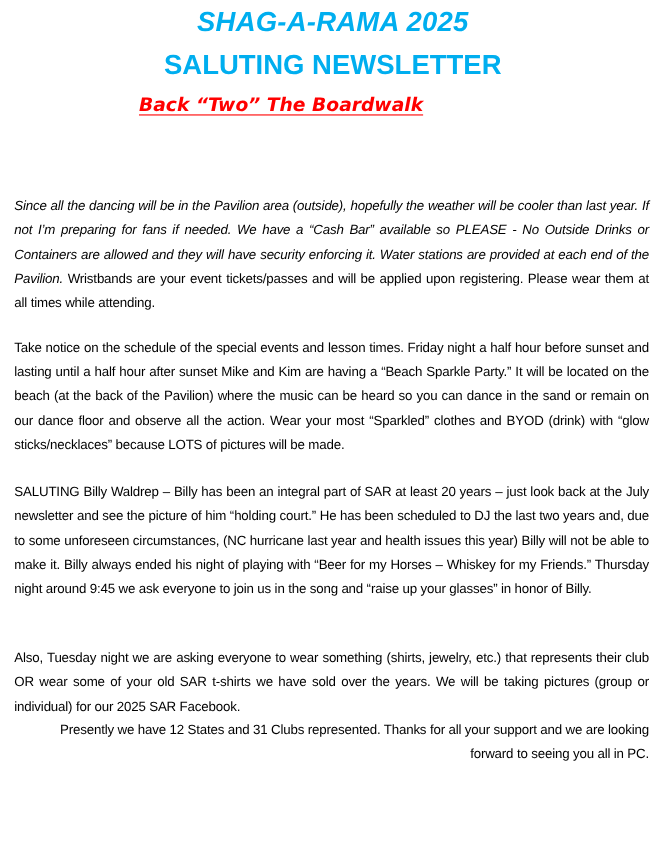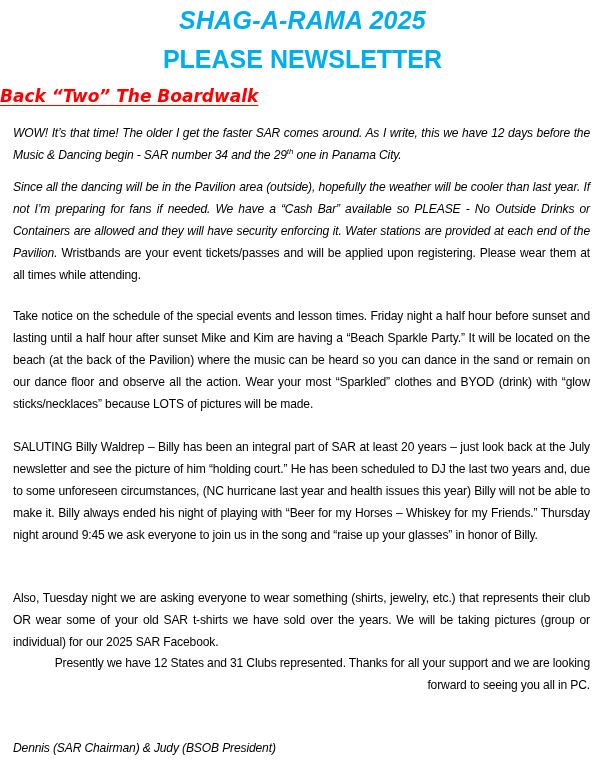--- a/index.html
+++ b/index.html
@@ -9,49 +9,47 @@
     position:absolute; left:0; width:605px; top:6px; text-align:center;
     font-family:"Liberation Sans", sans-serif; font-weight:bold; font-style:italic;
     font-size:25px; color:#00AEEF; letter-spacing:0.2px;
   }
   .title2 {
     position:absolute; left:0; width:605px; top:45px; text-align:center;
     font-family:"Liberation Sans", sans-serif; font-weight:bold;
     font-size:25px; color:#00AEEF;
   }
   .subtitle {
-    position:absolute; left:0; width:511px; top:86px; text-align:left;
+    position:absolute; left:0; width:511px; top:86px; text-align:center;
     font-family:"DejaVu Sans", sans-serif; font-weight:bold; font-style:italic;
     font-size:17px; color:#FF0000;
   }
   .subtitle span { text-decoration:underline; text-decoration-color:#FF0000; text-underline-offset:3px; }
   .para {
     position:absolute; left:13px; width:577px;
     font-family:"Liberation Sans", sans-serif; font-size:12.1px; line-height:22px;
     color:#000; text-align:justify; margin:0;
     font-stretch:condensed; letter-spacing:-0.15px;
   }
   .it { font-style:italic; }
   sup { font-size:8px; line-height:0; }
   .sig { font-style:italic; }
 </style>
 </head>
 <body>
 
 <div class="page">
   <div class="title1">SHAG-A-RAMA 2025</div>
-  <div class="title2">PLEASE NEWSLETTER</div>
+  <div class="title2">SALUTING NEWSLETTER</div>
   <div class="subtitle"><span>Back “Two” The Boardwalk</span></div>
 
-  <p class="para it" style="top:122px;"><span>WOW! It’s that time! The older I get the faster SAR comes around. As I write, this we have 12 days before the Music &amp; Dancing begin -  SAR number 34 and the 29</span><sup>th</sup><span> one in Panama City.</span></p>
 
   <p class="para" style="top:176px;"><span class="it">Since all the dancing will be in the Pavilion area (outside), hopefully the weather will be cooler than last year. If not I’m preparing for fans if needed. We have a “Cash Bar” available so PLEASE - No Outside Drinks or Containers are allowed and they will have security enforcing it.  Water stations are provided at each end of the Pavilion.</span><span> Wristbands are your event tickets/passes and will be applied upon registering. Please wear them at all times while attending.</span></p>
 
   <p class="para" style="top:305px;">Take notice on the schedule of the special events and lesson times. Friday night a half hour before sunset and lasting until a half hour after sunset Mike and Kim are having a “Beach Sparkle Party.” It will be located on the beach (at the back of the Pavilion) where the music can be heard so you can dance in the sand or remain on our dance floor and observe all the action. Wear your most “Sparkled” clothes and BYOD (drink) with “glow sticks/necklaces” because LOTS of pictures will be made.</p>
 
   <p class="para" style="top:436px;">SALUTING Billy Waldrep – Billy has been an integral part of SAR at least 20 years – just look back at the July newsletter and see the picture of him “holding court.” He has been scheduled to DJ the last two years and, due to some unforeseen circumstances, (NC hurricane last year and health issues this year) Billy will not be able to make it. Billy always ended his night of playing with “Beer for my Horses – Whiskey for my Friends.” Thursday night around 9:45 we ask everyone to join us in the song and “raise up your glasses” in honor of Billy.</p>
 
   <p class="para" style="top:587px;">Also, Tuesday night we are asking everyone to wear something (shirts, jewelry, etc.) that represents their club OR wear some of your old SAR t-shirts we have sold over the years. We will be taking pictures (group or individual) for our 2025 SAR Facebook.</p>
 
   <p class="para" style="top:652px; text-align:right;">Presently we have 12 States and 31 Clubs represented. Thanks for all your support and we are looking forward to seeing you all in PC.</p>
 
-  <p class="para sig" style="top:737px; text-align:left;">Dennis (SAR Chairman) &amp; Judy (BSOB President)</p>
 </div>
 
 </body></html>

